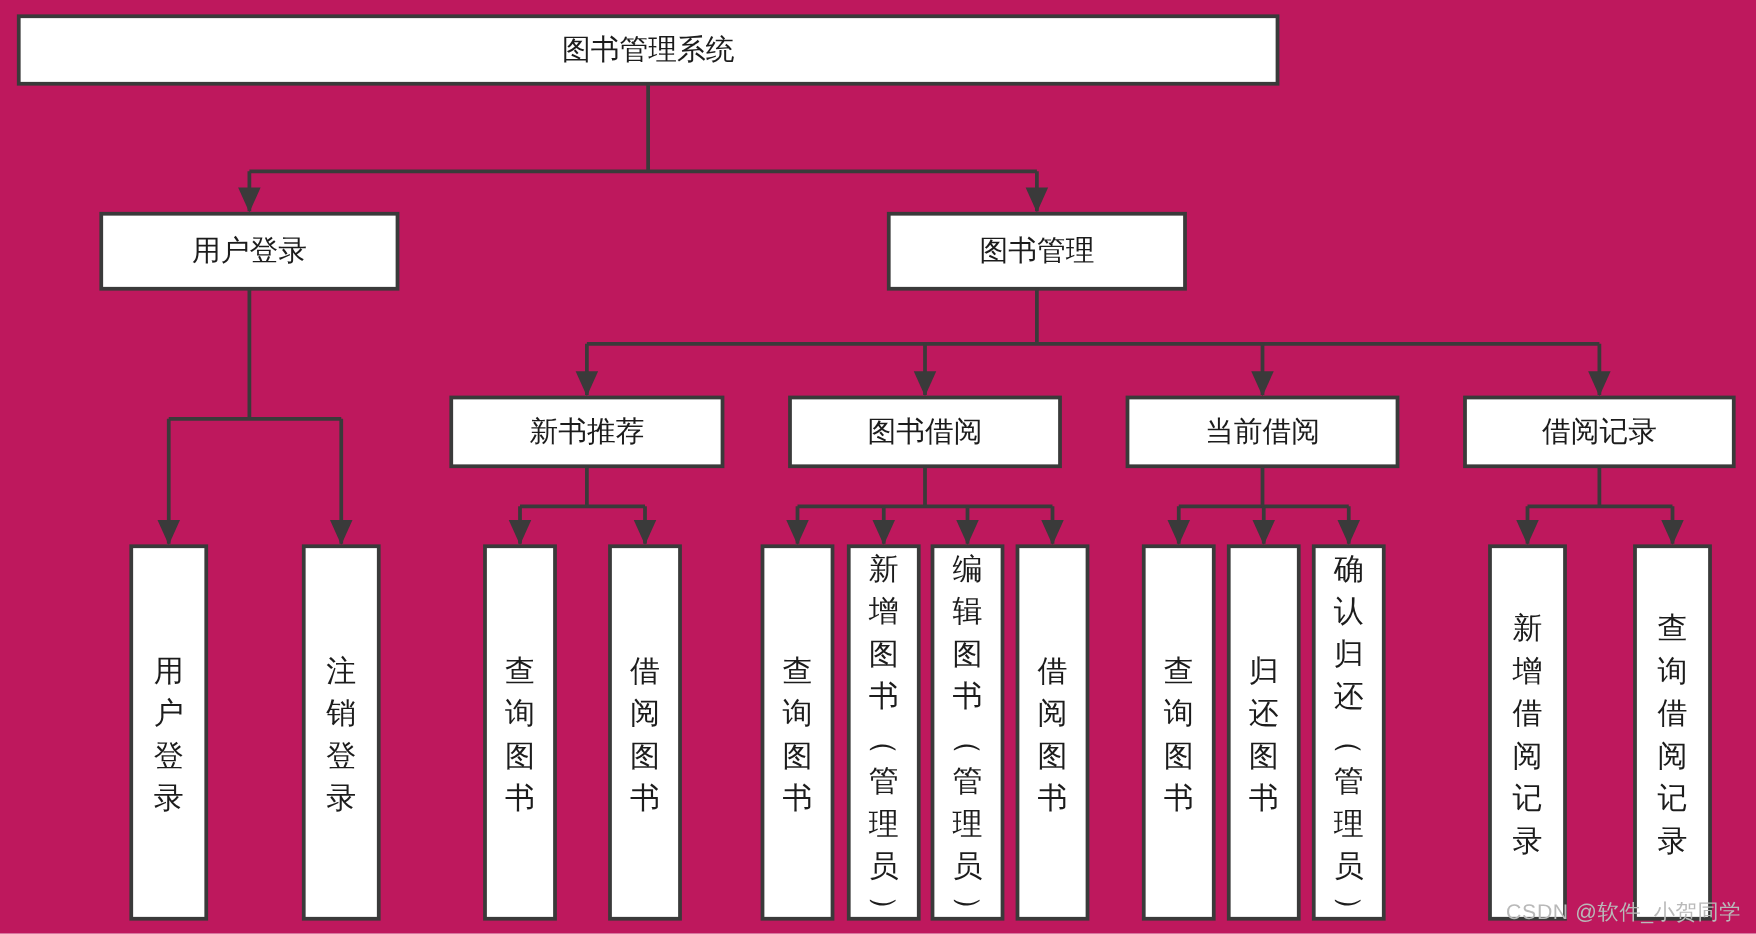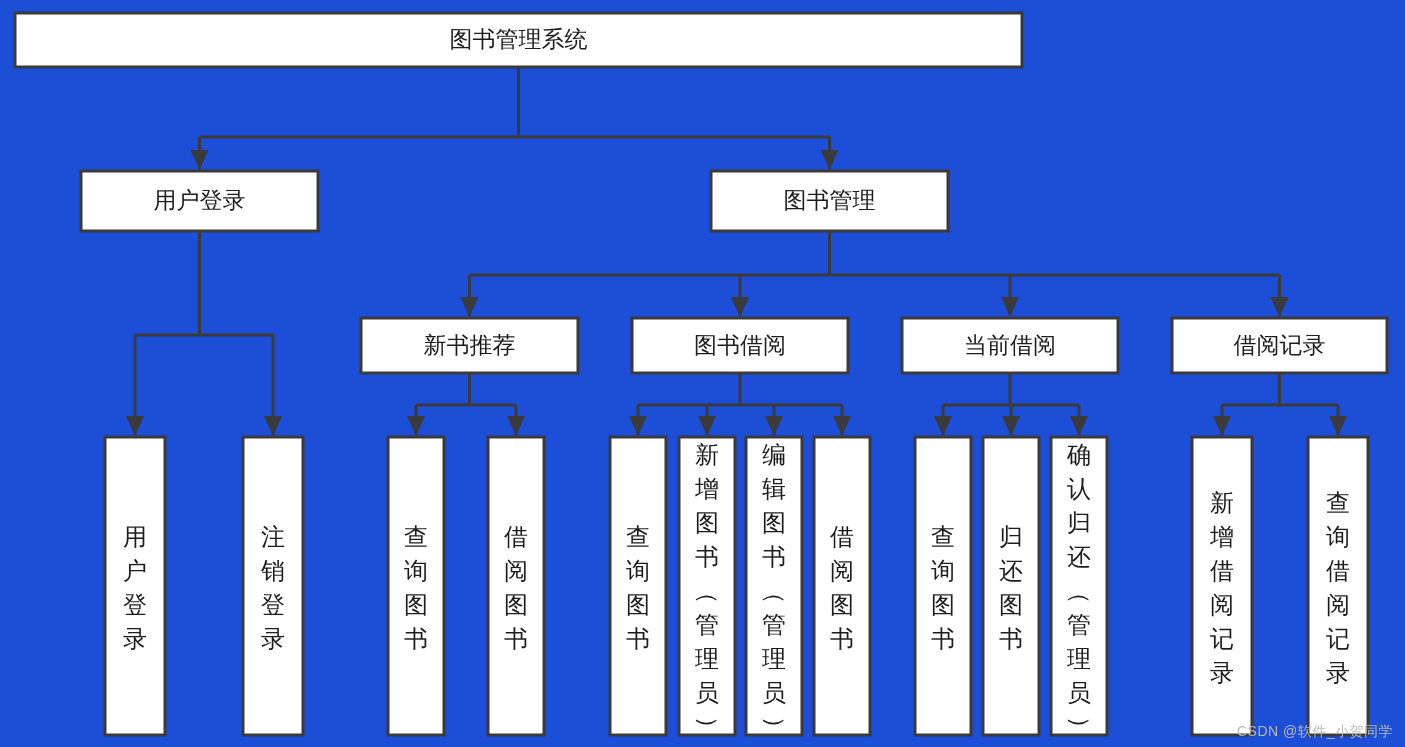--- a/index.html
+++ b/index.html
@@ -7,21 +7,21 @@
     padding: 0;
     background: #ffffff;
   }
   body {
     font-family: "Liberation Sans", "DejaVu Sans", sans-serif;
   }
   #diagram-root {
     position: relative;
     width: 1405px;
     height: 747px;
-    background: #1d4ed8;
+    background: #be185d;
     overflow: hidden;
   }
   svg.diagram-canvas {
     position: absolute;
     left: 0;
     top: 0;
     width: 1405px;
     height: 747px;
   }
   .node-box {
@@ -50,21 +50,21 @@
     fill: #1c1c1c;
     font-family: "Liberation Sans", "DejaVu Sans", sans-serif;
     font-size: 24px;
     text-anchor: middle;
   }
   .watermark {
     position: absolute;
     right: 12px;
     bottom: 6px;
     font-family: "Liberation Sans", "DejaVu Sans", sans-serif;
-    font-size: 14px;
+    font-size: 17px;
     color: #b9b9b9;
     white-space: nowrap;
     letter-spacing: 0.5px;
     user-select: none;
   }
 </style>
 </head>
 <body>
 
 <div id="diagram-root">

